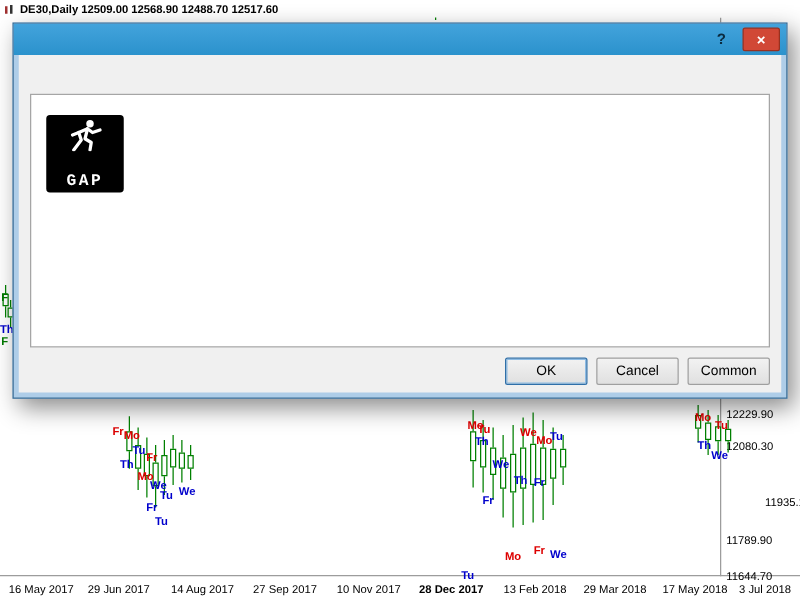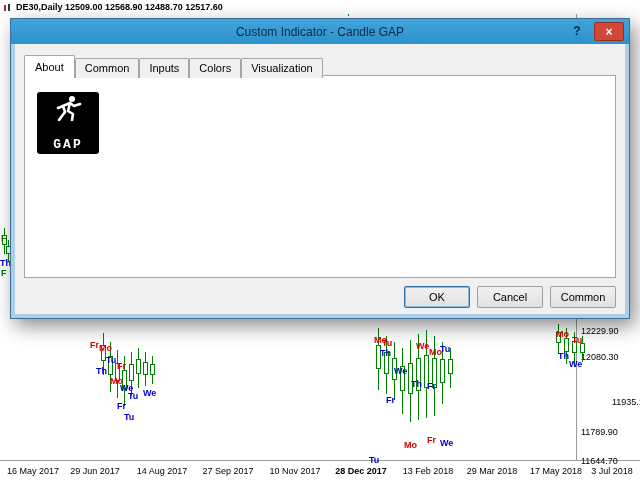--- a/index.html
+++ b/index.html
@@ -171,34 +171,26 @@
   <div class="symbol-bar">
     <svg class="symbol-icon" viewBox="0 0 9 9">
       <rect x="1" y="2" width="2" height="6" fill="#a03030"></rect>
       <rect x="5" y="1" width="2" height="7" fill="#333333"></rect>
     </svg>
     <span>DE30,Daily 12509.00 12568.90 12488.70 12517.60</span>
   </div>
 
   <div class="dialog">
     <div class="titlebar">
-      <span class="titlebar-text">Custom Indicator - Candle GAP</span>
       <span class="help-btn">?</span>
       <span class="close-btn">
         <span>×</span>
       </span>
     </div>
     <div class="dialog-body">
-      <div class="tabs">
-          <div class="tab active">About</div>
-          <div class="tab">Common</div>
-          <div class="tab">Inputs</div>
-          <div class="tab">Colors</div>
-          <div class="tab">Visualization</div>
-        </div>
       <div class="content-box">
         <div class="about">
           <div class="gap-logo">
             <svg width="34" height="26" viewBox="0 0 34 26">
               <circle cx="21" cy="4" r="3" fill="#fff"></circle>
               <path d="M8 25 L14 17 L12 11 L19 8 L23 11 L29 9" stroke="#fff" stroke-width="2.6" fill="none" stroke-linecap="round" stroke-linejoin="round"></path>
               <path d="M12 11 L7 13 M19 8 L17 16 L22 19 L21 25" stroke="#fff" stroke-width="2.6" fill="none" stroke-linecap="round" stroke-linejoin="round"></path>
             </svg>
             <div class="gap-logo-text">GAP</div>
           </div>

